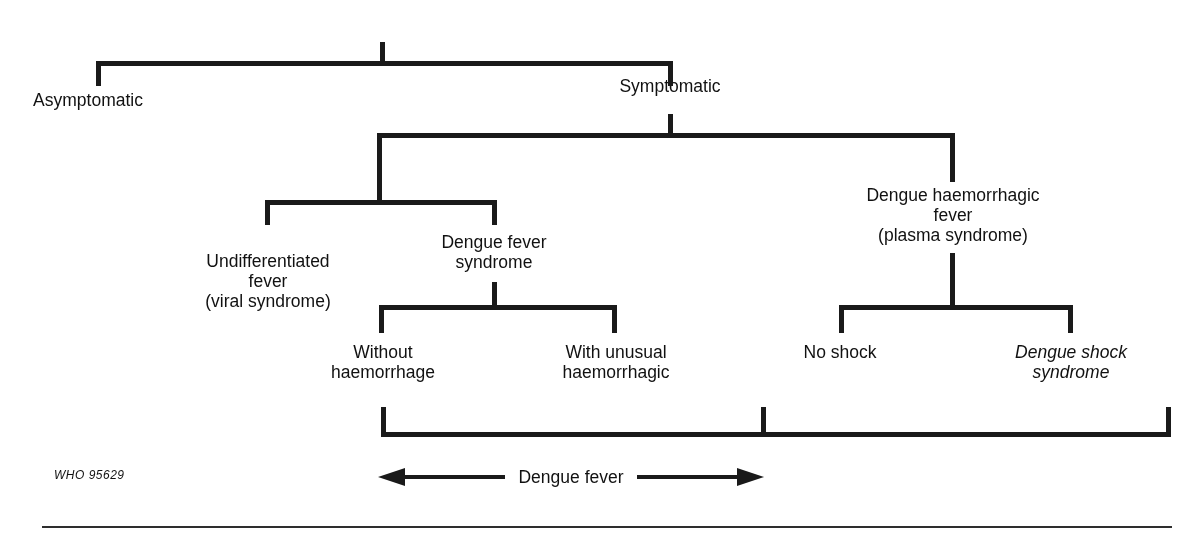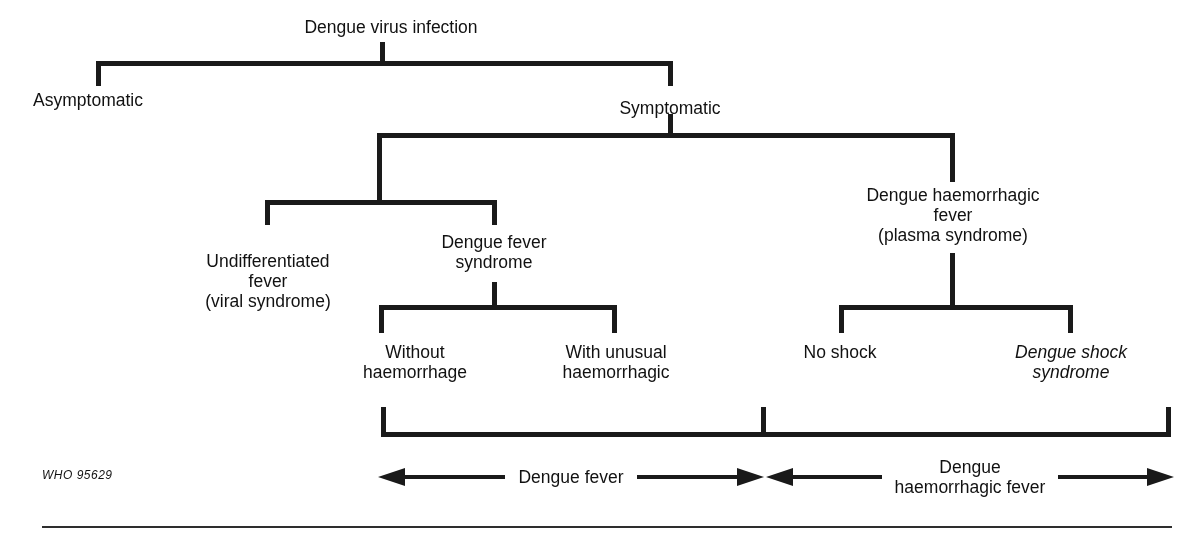--- a/index.html
+++ b/index.html
@@ -60,59 +60,58 @@
   .arrow .arrow-label {
     padding: 0 13px;
     text-align: center;
     white-space: pre-line;
     font-size: 17.5px;
     line-height: 20px;
     color: var(--text-color);
   }
   .figure-number {
     position: absolute;
-    left: 42px;
+    left: 54px;
     top: 468px;
     font-size: 12px;
     font-style: italic;
     color: var(--text-color);
     letter-spacing: 0.5px;
   }
   .bottom-rule {
     position: absolute;
     left: 42px;
     top: 526px;
     width: 1130px;
     height: 2px;
     background: var(--rule-color);
   }
 </style>
 </head>
 <body>
 
 <div id="canvas">
 
-  <div class="label" style="left:391px; top:17px;">Dengue virus infection</div>
 
   <div class="label" style="left:88px; top:90px;">Asymptomatic</div>
 
-  <div class="label" style="left:670px; top:98px;">Symptomatic</div>
+  <div class="label" style="left:670px; top:76px;">Symptomatic</div>
 
   <div class="label" style="left:268px; top:232px;margin-top:19px;">Undifferentiated
 fever
 (viral syndrome)</div>
 
   <div class="label" style="left:494px; top:232px;">Dengue fever
 syndrome</div>
 
   <div class="label" style="left:953px; top:185px;">Dengue haemorrhagic
 fever
 (plasma syndrome)</div>
 
-  <div class="label" style="left:383px; top:342px;margin-left:32px;">Without
+  <div class="label" style="left:383px; top:342px;">Without
 haemorrhage</div>
 
   <div class="label" style="left:616px; top:342px;">With unusual
 haemorrhagic</div>
 
   <div class="label" style="left:840px; top:342px;">No shock</div>
 
   <div class="label" style="left:1071px; top:342px;font-style:italic;">Dengue shock
 syndrome</div>
 
@@ -154,26 +153,18 @@
   <div class="ln" style="left:1166px;top:407px; width:5px;  height:30px;"></div>
 
   <div class="arrow" style="left:378px; top:465px; width:386px; height:24px;">
     <span class="head-left"></span>
     <span class="shaft"></span>
     <span class="arrow-label">Dengue fever</span>
     <span class="shaft"></span>
     <span class="head-right"></span>
   </div>
 
-  <div class="arrow" style="left:766px; top:457px; width:408px; height:40px;">
-    <span class="head-left"></span>
-    <span class="shaft"></span>
-    <span class="arrow-label">Dengue
-haemorrhagic fever</span>
-    <span class="shaft"></span>
-    <span class="head-right"></span>
-  </div>
 
   <div class="figure-number">WHO 95629</div>
 
   <div class="bottom-rule"></div>
 
 </div>
 
 </body></html>

